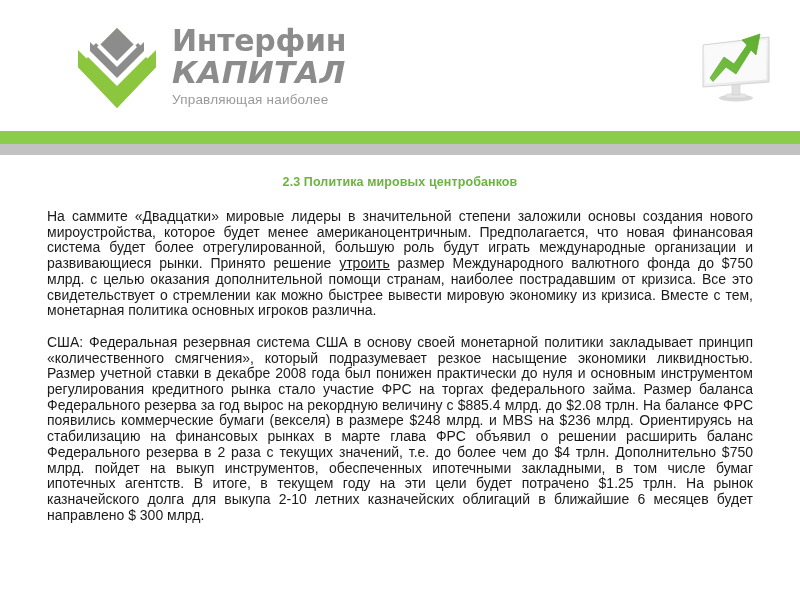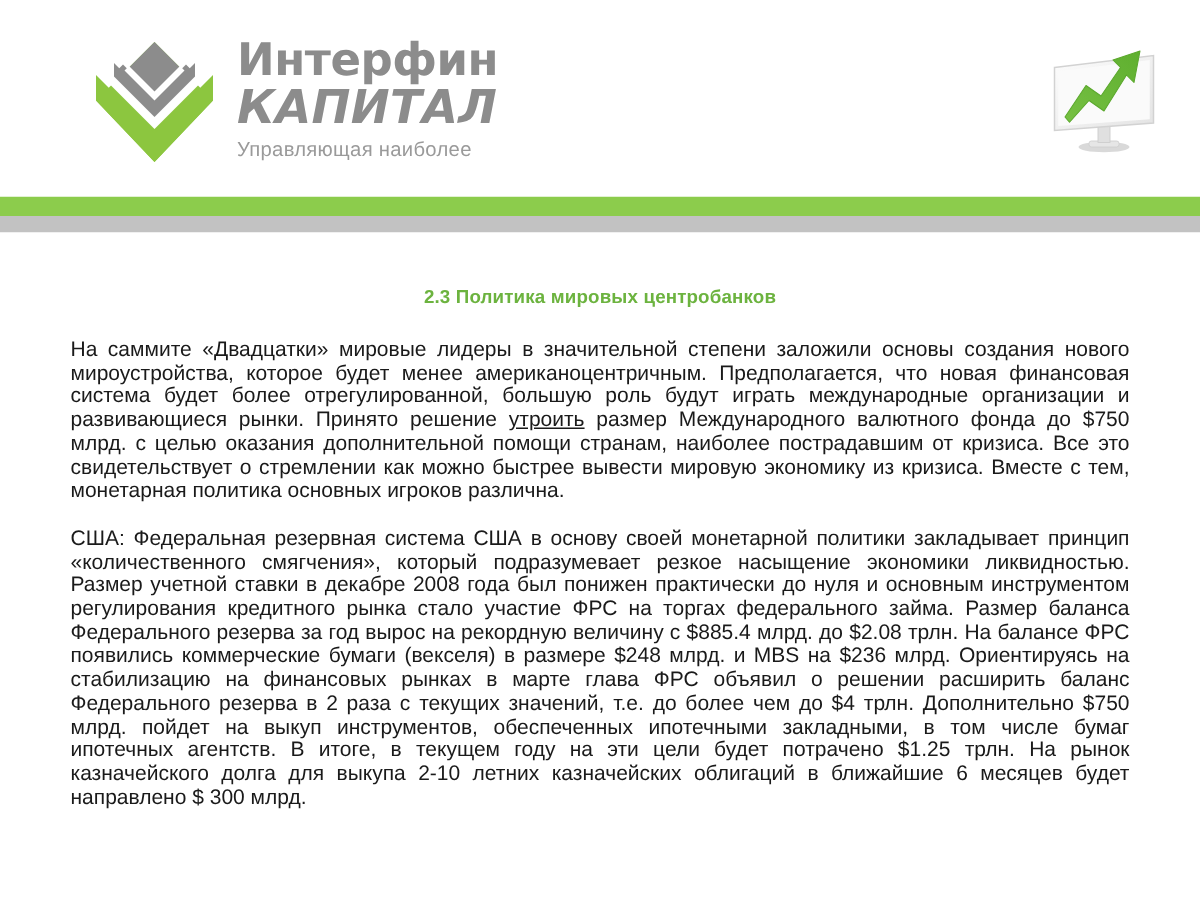--- a/index.html
+++ b/index.html
@@ -18,21 +18,21 @@
   
   .header {
     position: relative;
     height: 131px;
     width: 800px;
     background: #ffffff;
   }
 
   .logo-block {
     position: absolute;
-    left: 62px;
+    left: 76px;
     top: 24px;
     display: flex;
     align-items: flex-start;
   }
 
   .logo-mark {
     width: 82px;
     height: 84px;
     position: relative;
     flex: 0 0 auto;
@@ -104,21 +104,21 @@
     background: #ffffff;
   }
 
   .slide-title {
     text-align: center;
     color: #6cb33f;
     font-family: "Liberation Sans", sans-serif;
     font-size: 12.5px;
     font-weight: bold;
     margin: 0;
-    padding-top: 36px;
+    padding-top: 20px;
     letter-spacing: 0.1px;
   }
 
   .body-text {
     margin: 16px;
     padding: 0 31px 0 31px;
     color: #1a1a1a;
     font-family: "Liberation Sans", sans-serif;
     font-size: 14px;
     line-height: 15.7px;

